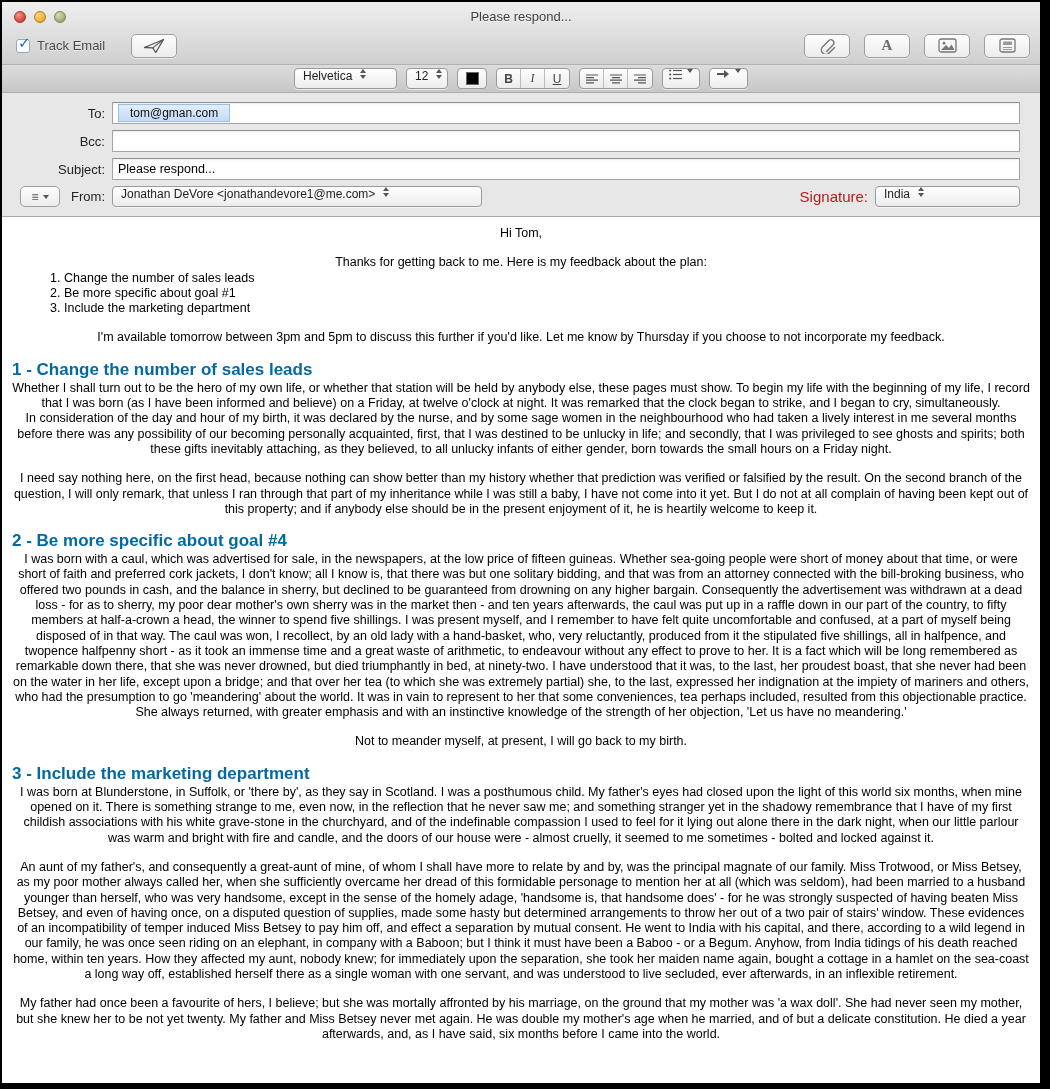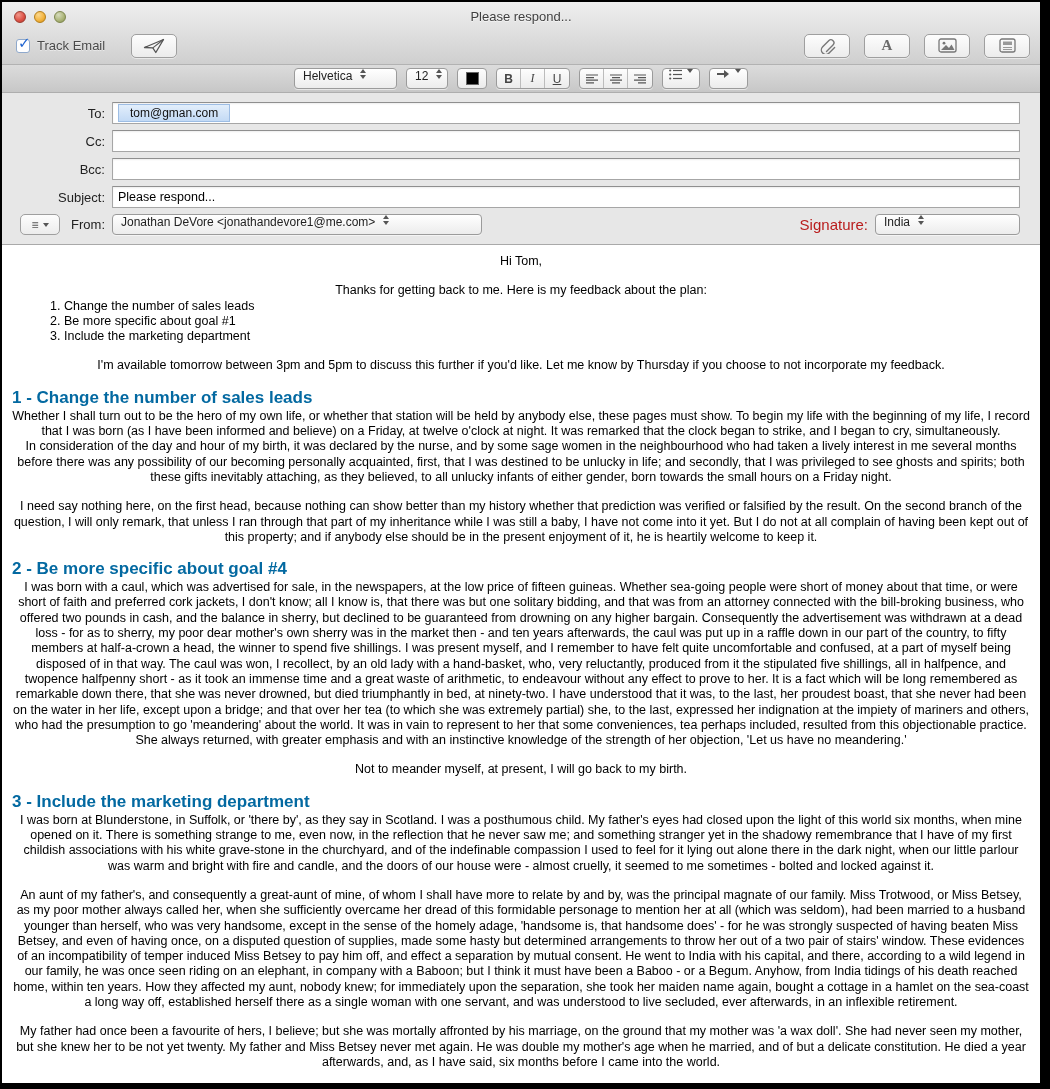--- a/index.html
+++ b/index.html
@@ -258,24 +258,20 @@
         <span class="tri-sm"></span>
       </span>
     </div>
 
     <div class="headers">
       <div class="hrow">
         <span class="hlabel">To:</span>
         <span class="hfield to-field">
           <span class="pill">tom@gman.com</span>
         </span>
-      </div>
-      <div class="hrow">
-        <span class="hlabel">Cc:</span>
-        <input class="hfield" value="" style="">
       </div>
       <div class="hrow">
         <span class="hlabel">Bcc:</span>
         <input class="hfield" value="" style="">
       </div>
       <div class="hrow">
         <span class="hlabel">Subject:</span>
         <input class="hfield" value="Please respond..." style="">
       </div>
       <div class="fromrow">

